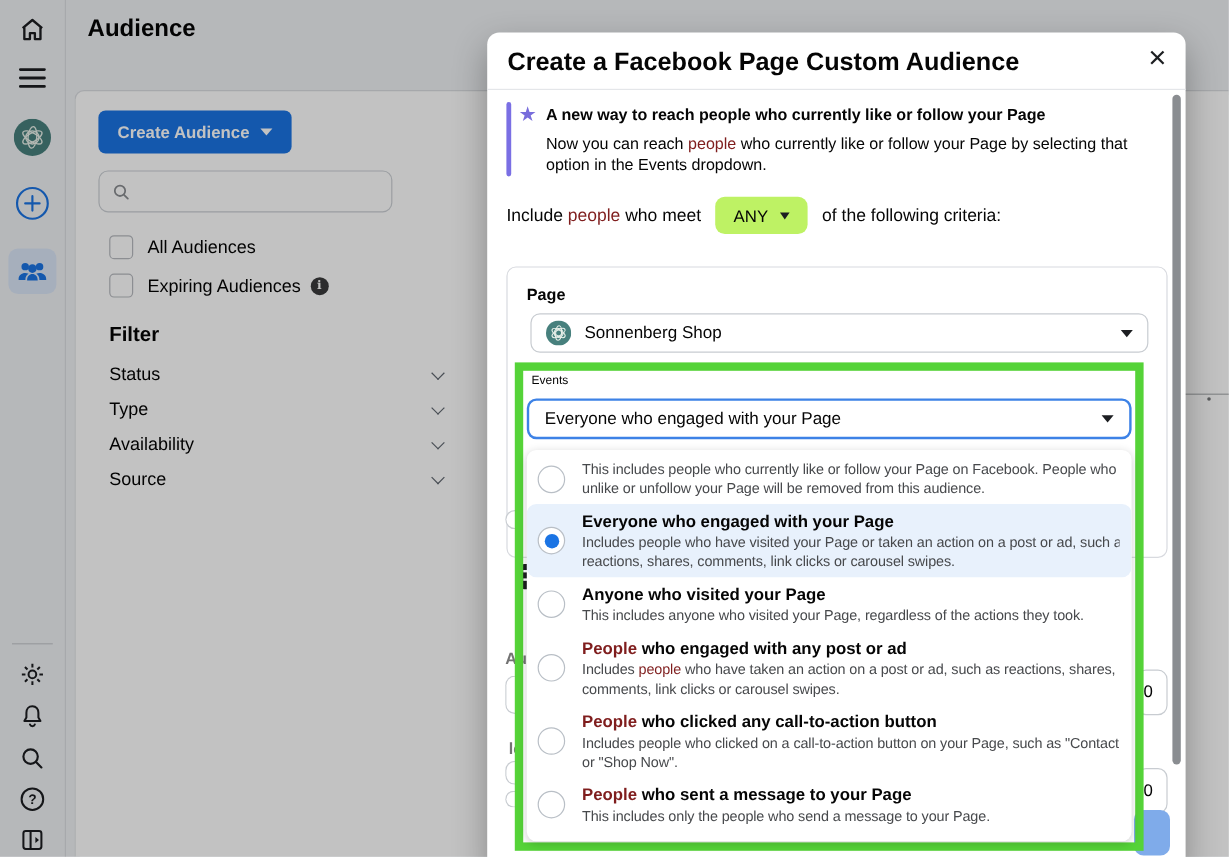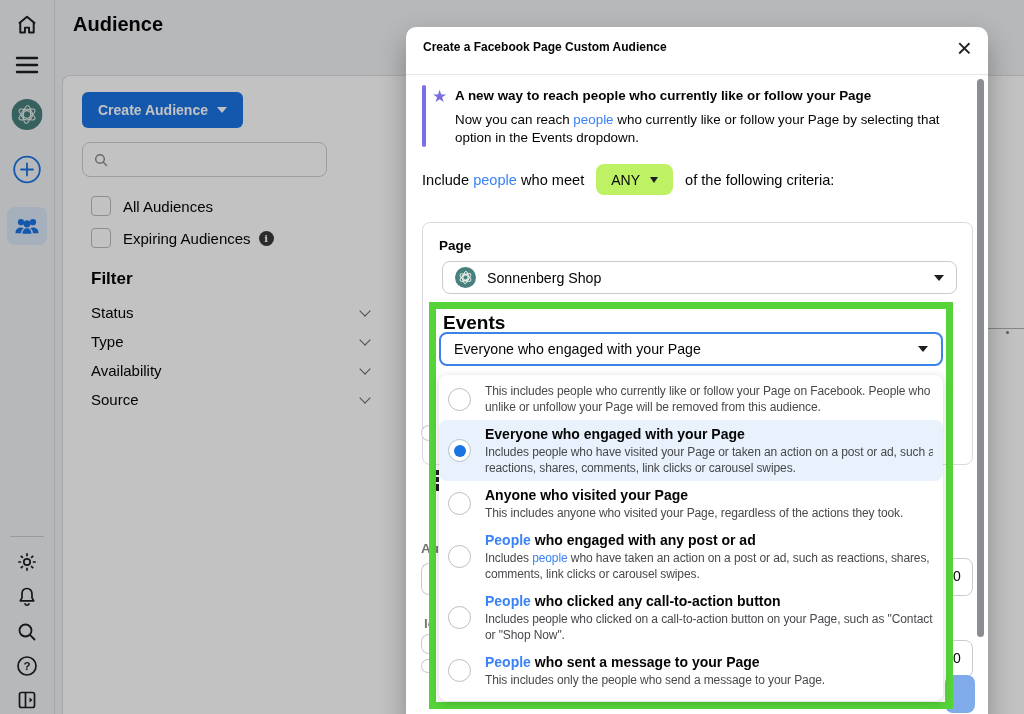--- a/index.html
+++ b/index.html
@@ -25,21 +25,21 @@
   .filter-title { position:absolute; left:28px; top:193px; font-size:17px; font-weight:700; }
   .filter-list { position:absolute; left:28px; top:222px; width:290px; }
   .filter-row { height:29px; display:flex; align-items:center; justify-content:space-between; font-size:15px; cursor:pointer; }
   .chev { width:8px; height:8px; border-right:1.8px solid #606770; border-bottom:1.8px solid #606770; transform:rotate(45deg); margin-right:12px; margin-top:-4px; }
   .table-line { position:absolute; left:560px; top:252px; right:0; height:1px; background:#b0b2b5; }
   .table-dot { position:absolute; left:943px; top:255px; width:3px; height:3px; border-radius:50%; background:#76787a; }
 
   
   .overlay { position:absolute; inset:0; background:rgba(0,0,0,0.24); z-index:10; }
   .modal { position:absolute; left:406px; top:27px; width:582px; height:700px; background:#fff; border-radius:10px; box-shadow:0 12px 28px rgba(0,0,0,.30); z-index:20; }
-  .modal-title { position:absolute; left:17px; top:13px; font-size:12px; font-weight:700; }
+  .modal-title { position:absolute; left:17px; top:13px; font-size:21px; font-weight:700; }
   .modal-close { position:absolute; right:16px; top:6px; font-size:26px; line-height:1.2; color:#1c1e21; cursor:pointer; font-weight:400; }
   .modal-divider { position:absolute; left:0; right:0; top:47px; height:1px; background:#e4e6e9; }
   .scroll-thumb { position:absolute; right:4px; top:52px; width:7px; height:558px; background:#8a8d91; border-radius:4px; z-index:40; }
 
   .notice { position:absolute; left:16px; top:58px; }
   .notice-bar { position:absolute; left:0; top:0; width:4px; height:62px; background:#7a6fe4; border-radius:2px; }
   .notice-star { position:absolute; left:10px; top:1px; font-size:17px; color:#786ddc; }
   .notice-head { position:absolute; left:33px; top:3px; font-size:13.4px; font-weight:700; white-space:nowrap; }
   .notice-body { position:absolute; left:33px; top:26px; font-size:13.4px; line-height:18px; white-space:nowrap; }
 
@@ -54,33 +54,33 @@
 
   
   .frag { position:absolute; z-index:21; color:#737373; }
   .frag-box { border:1px solid #c8ccd1; border-right:none; border-radius:8px 0 0 8px; background:#fff; }
   .frag-dark { background:#1c1e21; border-radius:3px; }
   .frag-dark i { display:block; height:2px; background:#fff; margin:5px 2px 0 2px; }
   .rfrag-box { border:1px solid #c8ccd1; border-radius:8px; background:#fff; font-size:14px; color:#050505; padding:9px 0 0 5px; }
   .rfrag-btn { background:#7fabea; border-radius:8px; }
 
   .events-box { position:absolute; left:23px; top:275px; width:524px; height:407px; border:7px solid #55d338; z-index:25; }
-  .events-label { position:absolute; left:7px; top:3px; font-size:19px; font-weight:700; }
+  .events-label { position:absolute; left:7px; top:3px; font-size:10px; font-weight:400; }
   .events-select { position:absolute; left:3px; right:3px; top:23px; height:34px; border:2px solid #3d82e6; border-radius:8px; background:#fff; display:flex; align-items:center; padding:0 13px; font-size:14.2px; cursor:pointer; }
   .events-select .caret-down { margin-left:auto; border-top-color:#1c1e21; }
 
   .dropdown-panel { position:absolute; left:3px; right:3px; top:66px; height:326px; background:#fff; border-radius:8px; box-shadow:0 2px 8px rgba(0,0,0,.18); overflow:hidden; padding-top:3px; }
   .opt { display:flex; align-items:center; padding:5px 10px 5px 9px; cursor:pointer; }
   .opt.selected { background:#e8f1fc; border-radius:8px; }
   .radio { flex:0 0 23px; width:23px; height:23px; border:1.5px solid #b9bfc6; border-radius:50%; background:#fff; margin-right:14px; position:relative; }
   .radio.checked::after { content:""; position:absolute; left:50%; top:50%; width:12px; height:12px; margin:-6px 0 0 -6px; background:#1b74e4; border-radius:50%; }
   .opt-text { overflow:hidden; }
   .opt-title { font-size:14px; font-weight:700; line-height:19px; white-space:nowrap; }
   .opt-desc { font-size:12px; line-height:16px; color:#47494c; white-space:nowrap; letter-spacing:-0.1px; }
-  .lnk { color:#3b82f6; }
+  .lnk { color:#7f1d1d; }
   svg { display:block; }
 </style>
 </head>
 <body>
 
 <div class="rail">
   <div class="ic" style="top:12px">
     <svg width="26" height="26" viewBox="0 0 24 24" fill="none" stroke="#1c1e21" stroke-width="1.8" stroke-linejoin="round">
         <path d="M4.5 10.6 12 4.3l7.5 6.3"></path>
         <path d="M5.8 9.8V19h4.3v-4.6h3.8V19h4.3V9.8"></path>

